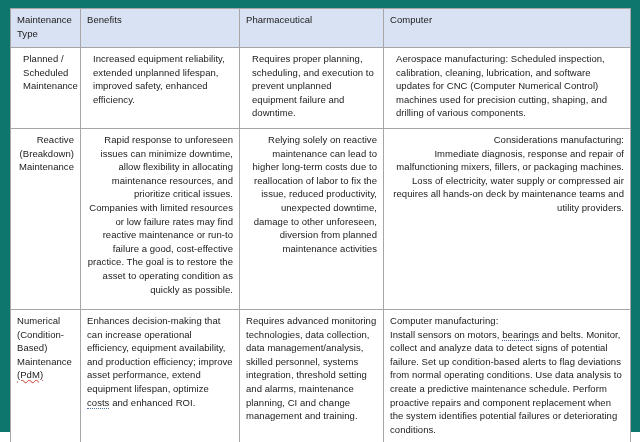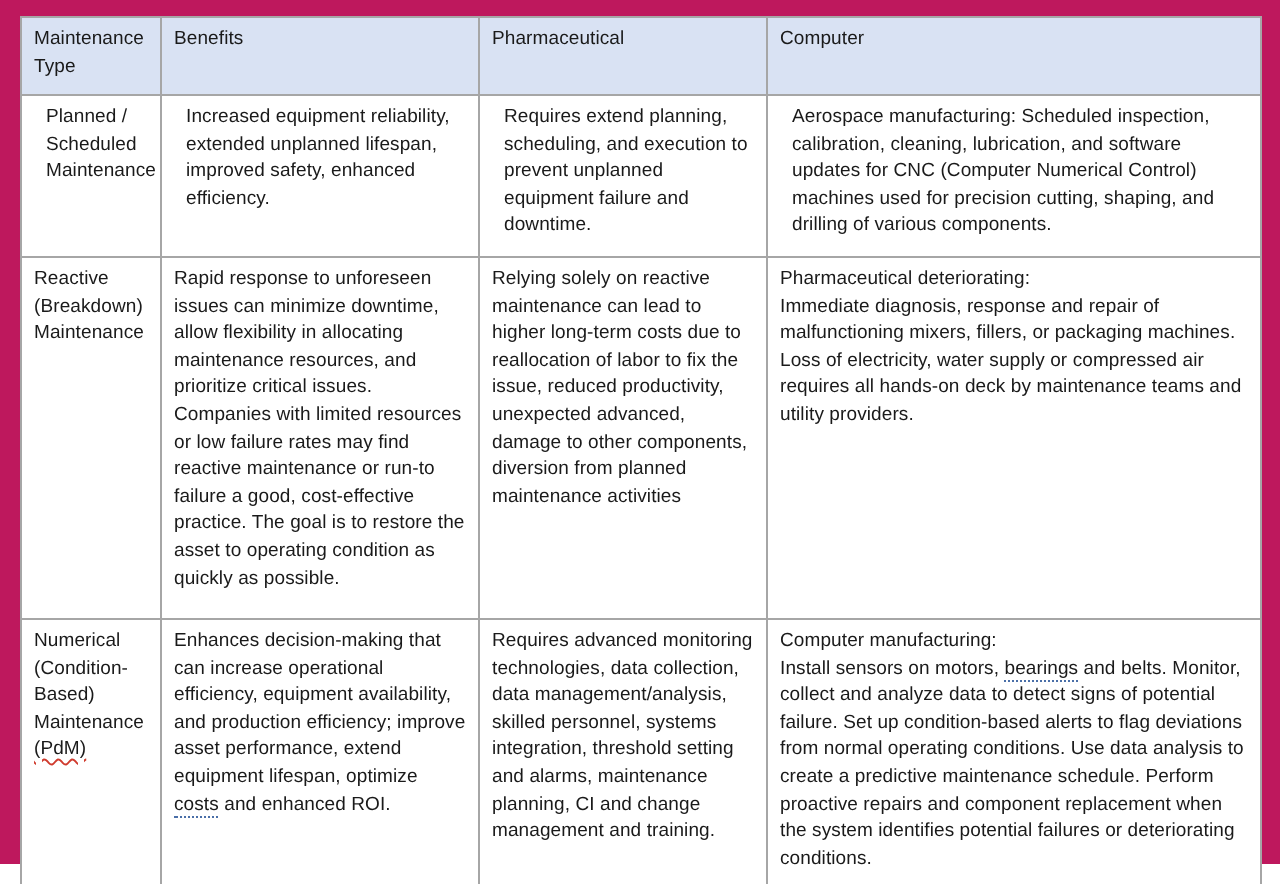--- a/index.html
+++ b/index.html
@@ -11,21 +11,21 @@
     width: 640px;
     height: 442px;
     overflow: hidden;
     font-family: "Liberation Sans", sans-serif;
     color: #1a1a1a;
   }
   .page {
     position: relative;
     width: 640px;
     height: 432px;
-    background: #be185d;
+    background: #0f766e;
     text-decoration: underline;
   }
   table.mt-table {
     position: absolute;
     left: 10px;
     top: 8px;
     width: 620px;
     border-collapse: collapse;
     table-layout: fixed;
     background: #ffffff;
@@ -48,21 +48,21 @@
     vertical-align: top;
   }
   
   col.c1 { width: 70px; }
   col.c2 { width: 159px; }
   col.c3 { width: 144px; }
   col.c4 { width: 247px; }
 
   td.body-cell { height: auto; }
   tr.row-1 td { height: 72px; padding-left: 12px; }
-  tr.row-2 td { height: 172px; }
+  tr.row-2 td { height: 172px; text-align: right; }
   tr.row-3 td { height: 134px; }
 
   
   .sp-err {
     text-decoration: underline;
     text-decoration-style: wavy;
     text-decoration-color: #d03b2e;
     text-decoration-thickness: 1px;
     text-underline-offset: 1px;
   }
@@ -90,30 +90,30 @@
         <th>Benefits</th>
         <th>Pharmaceutical</th>
         <th>Computer</th>
       </tr>
     </thead>
     <tbody>
 
       <tr class="row-1">
         <td class="body-cell">Planned / Scheduled Maintenance</td>
         <td class="body-cell">Increased equipment reliability, extended unplanned lifespan, improved safety, enhanced efficiency.</td>
-        <td class="body-cell">Requires extend planning, scheduling, and execution to prevent unplanned equipment failure and downtime.</td>
+        <td class="body-cell">Requires proper planning, scheduling, and execution to prevent unplanned equipment failure and downtime.</td>
         <td class="body-cell">Aerospace manufacturing: Scheduled inspection, calibration, cleaning, lubrication, and software updates for CNC (Computer Numerical Control) machines used for precision cutting, shaping, and drilling of various components.</td>
       </tr>
 
       <tr class="row-2">
         <td class="body-cell">Reactive (Breakdown) Maintenance</td>
         <td class="body-cell">Rapid response to unforeseen issues can minimize downtime, allow flexibility in allocating maintenance resources, and prioritize critical issues. Companies with limited resources or low failure rates may find reactive maintenance or run-to failure a good, cost-effective practice. The goal is to restore the asset to operating condition as quickly as possible.</td>
-        <td class="body-cell">Relying solely on reactive maintenance can lead to higher long-term costs due to reallocation of labor to fix the issue, reduced productivity, unexpected advanced, damage to other components, diversion from planned maintenance activities</td>
+        <td class="body-cell">Relying solely on reactive maintenance can lead to higher long-term costs due to reallocation of labor to fix the issue, reduced productivity, unexpected downtime, damage to other unforeseen, diversion from planned maintenance activities</td>
         <td class="body-cell">
-          <span>Pharmaceutical deteriorating:</span><br>
+          <span>Considerations manufacturing:</span><br>
           <span>Immediate diagnosis, response and repair of malfunctioning mixers, fillers, or packaging machines. Loss of electricity, water supply or compressed air requires all hands-on deck by maintenance teams and utility providers.</span>
         </td>
       </tr>
 
       <tr class="row-3">
         <td class="body-cell">
           <span>Numerical (Condition-Based) Maintenance</span>
           <span class="sp-err">(PdM)</span>
         </td>
         <td class="body-cell">

